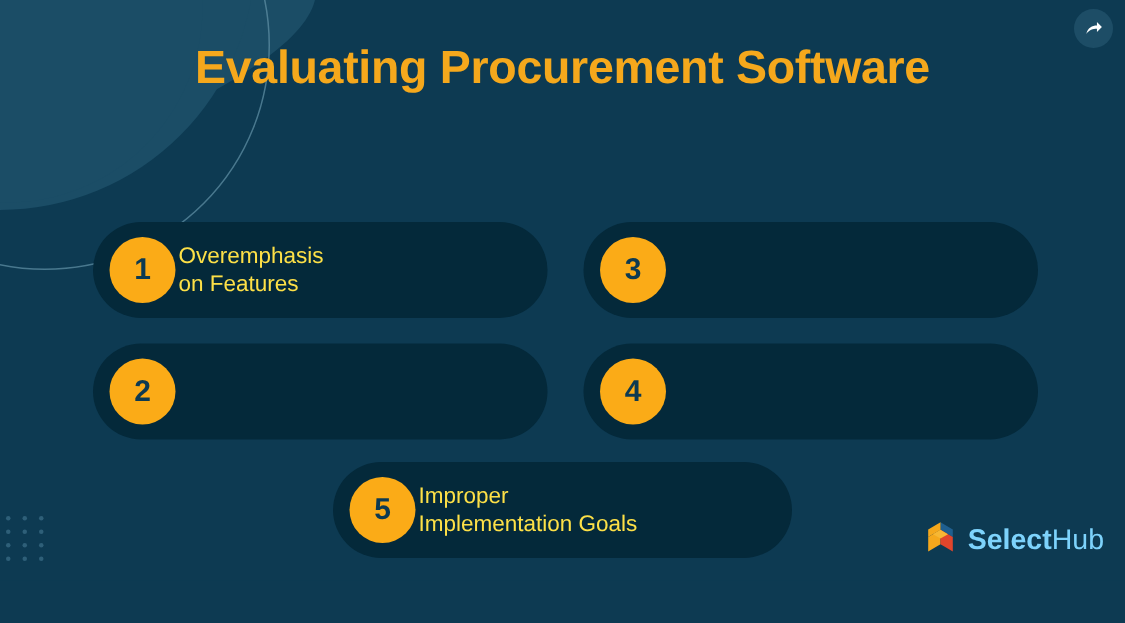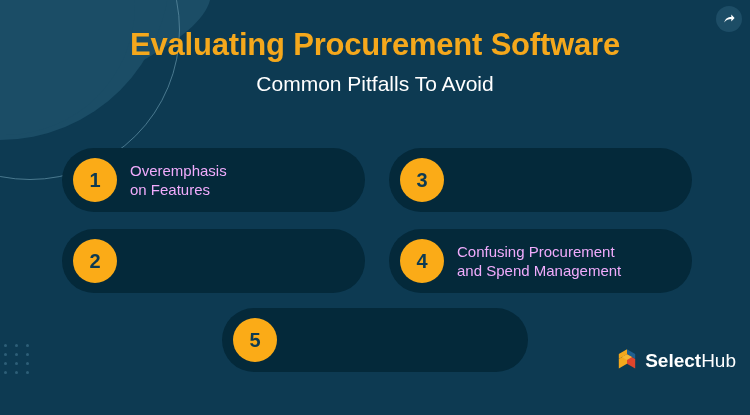--- a/index.html
+++ b/index.html
@@ -140,22 +140,22 @@
     background: #fbab17;
     color: #0d3a52;
     font-size: 20px;
     font-weight: bold;
     display: flex;
     align-items: center;
     justify-content: center;
     line-height: 1;
   }
   .card-text {
-    margin-left: 13px;
-    color: #f0abfc;
+    margin-left: 2px;
+    color: #fde047;
     font-size: 15px;
     line-height: 19px;
     white-space: pre-line;
     padding-right: 10px;
   }
 
   
   #card-1 { left: 62px;  top: 148px; width: 303px; }
   #card-2 { left: 62px;  top: 229px; width: 303px; }
   #card-3 { left: 389px; top: 148px; width: 303px; }
@@ -166,21 +166,21 @@
   .logo {
     position: absolute;
     right: 14px;
     bottom: 13px;
     display: flex;
     align-items: center;
     gap: 7px;
   }
   .logo-mark { display: block; }
   .logo-text {
-    color: #ffffff;
+    color: #7dd3fc;
     font-size: 19px;
     line-height: 22px;
     white-space: nowrap;
   }
   .logo-text .b { font-weight: bold; }
   .logo-text .l { font-weight: normal; }
 </style>
 </head>
 <body>
 
@@ -213,45 +213,44 @@
   <div class="share-btn">
     <span>
       <svg width="14" height="14" viewBox="0 0 14 14" xmlns="http://www.w3.org/2000/svg">
         <path d="M2.2,10.6 C3.2,6.6 6.0,5.0 9.3,5.0 L9.3,2.6 L12.6,6.0 L9.3,9.4 L9.3,7.1 C6.6,7.1 4.1,7.9 2.2,10.6 Z" fill="#ffffff"></path>
       </svg>
     </span>
   </div>
 
   <div class="header">
     <div class="title">Evaluating Procurement Software</div>
-    <div class="subtitle">Common Pitfalls To Avoid</div>
   </div>
 
   <div class="card" id="card-1">
     <div class="badge">1</div>
     <div class="card-text">Overemphasis
 on Features</div>
   </div>
 
   <div class="card" id="card-2">
     <div class="badge">2</div>
   </div>
 
   <div class="card" id="card-3">
     <div class="badge">3</div>
   </div>
 
   <div class="card" id="card-4">
     <div class="badge">4</div>
-    <div class="card-text">Confusing Procurement
-and Spend Management</div>
   </div>
 
   <div class="card" id="card-5">
     <div class="badge">5</div>
+    <div class="card-text">Improper
+Implementation Goals</div>
   </div>
 
   <div class="logo">
     <span class="logo-mark">
       <svg width="22" height="22" viewBox="0 0 22 22" xmlns="http://www.w3.org/2000/svg">
         <path d="M11,1.2 L19.2,6.0 L19.2,11.0 L11,6.2 Z" fill="#1f5f8f"></path>
         <path d="M11,1.2 L2.8,6.0 L2.8,11.0 L11,6.2 Z" fill="#f5a81c"></path>
         <path d="M2.8,11.0 L11,6.2 L11,15.8 L2.8,20.6 Z" fill="#f5a81c"></path>
         <path d="M19.2,11.0 L11,6.2 L11,15.8 L19.2,20.6 Z" fill="#e0452c"></path>
         <path d="M11,6.2 L16.0,9.1 L11,12.0 L6.0,9.1 Z" fill="#f7b733"></path>

